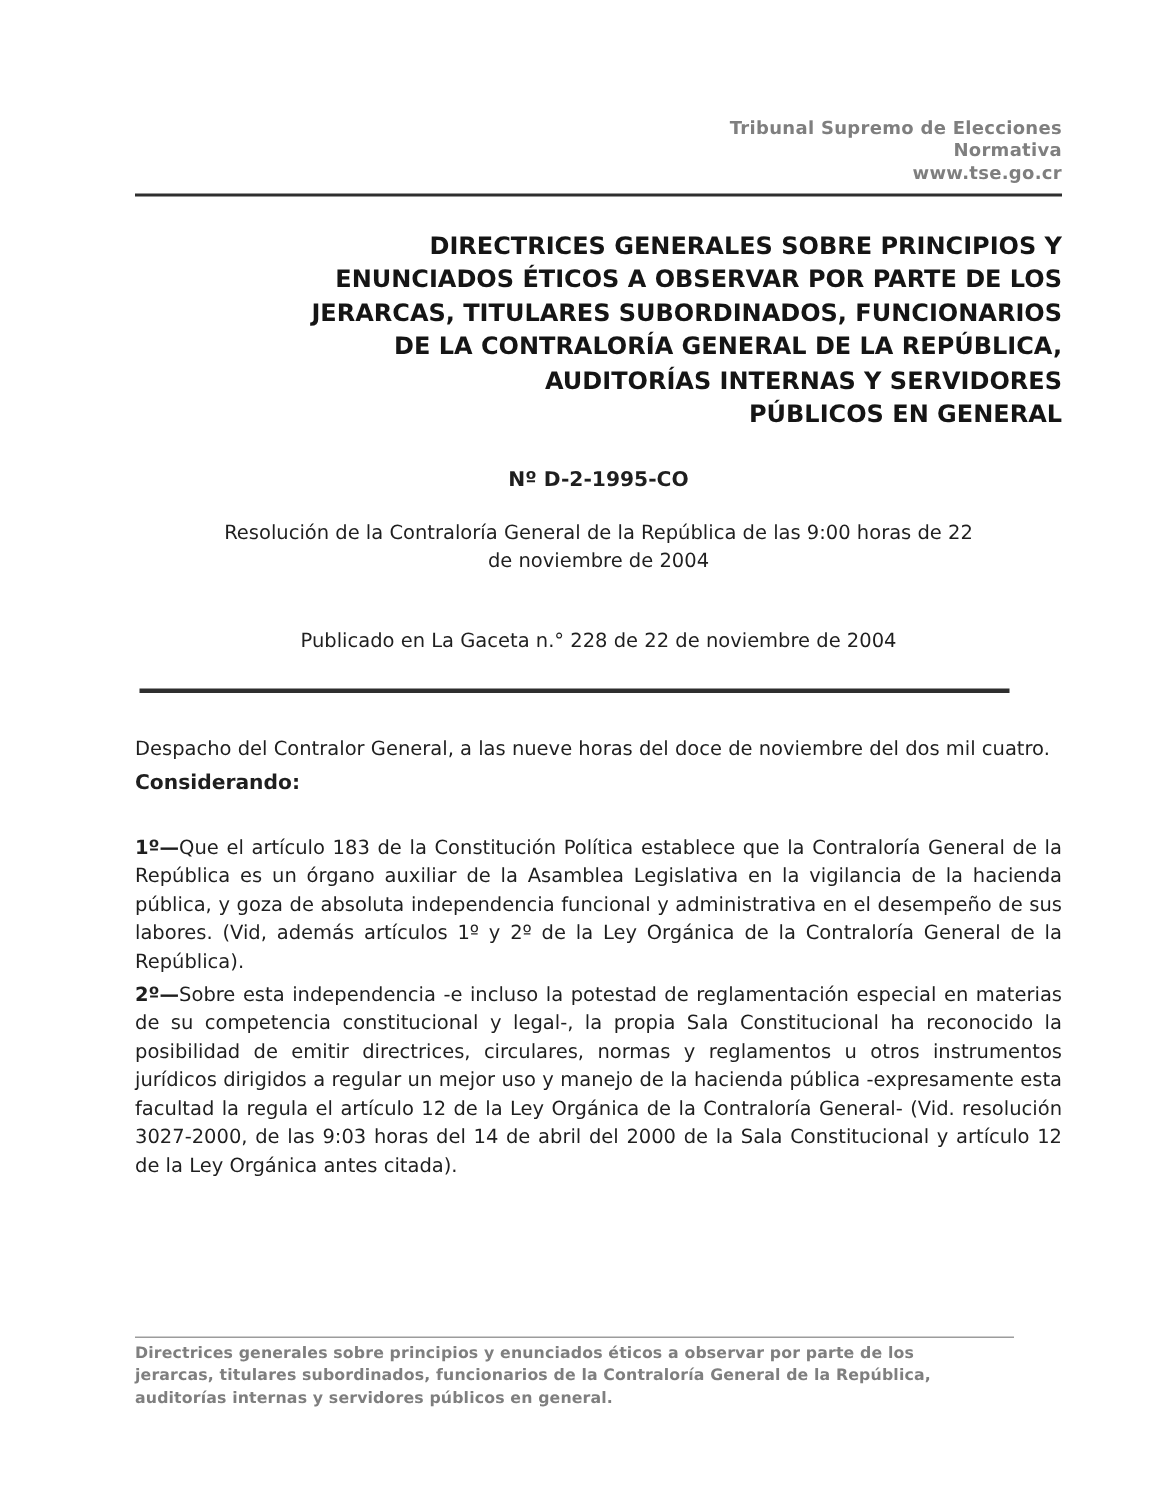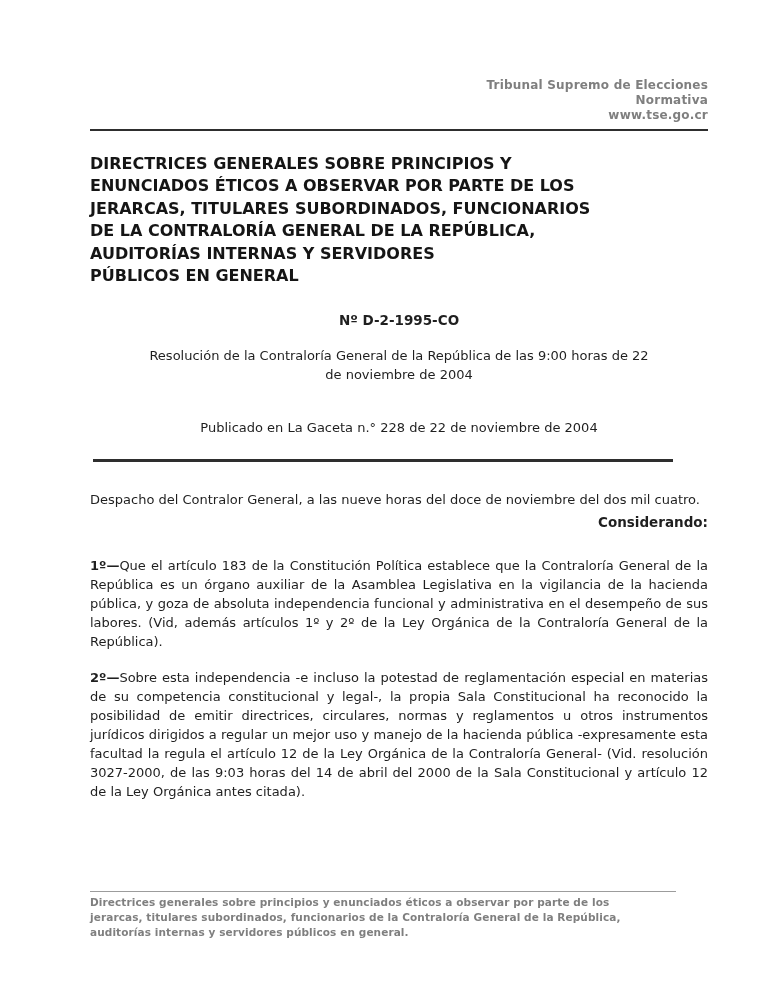--- a/index.html
+++ b/index.html
@@ -32,21 +32,21 @@
     letter-spacing:.2px;
   }
   .rule-top{
     height:2px;
     background:var(--rule);
     margin-top:6px;
   }
   
   .title{
     margin-top:22px;
-    text-align:left;
+    text-align:right;
     font-size:16px;
     font-weight:bold;
     line-height:22.4px;
     color:#151515;
   }
   .title span{display:block;white-space:nowrap;}
   .doc-number{
     margin-top:24px;
     text-align:center;
     font-weight:bold;
@@ -75,32 +75,32 @@
   }
   
   .despacho{
     margin-top:28px;
     text-align:justify;
     font-size:13px;
     line-height:19px;
   }
   .considerando{
     margin-top:4px;
-    text-align:right;
+    text-align:left;
     font-weight:bold;
     font-size:13.5px;
     line-height:19px;
   }
   .par{
     margin-top:24px;
     text-align:justify;
     font-size:13px;
     line-height:19px;
   }
-  .par + .par{margin-top:17px;}
+  .par + .par{margin-top:3px;}
   .par .marker{font-weight:bold;}
   
   .footer{
     position:absolute;
     left:90px;
     right:92px;
     top:891px;
   }
   .rule-footer{
     height:1px;

